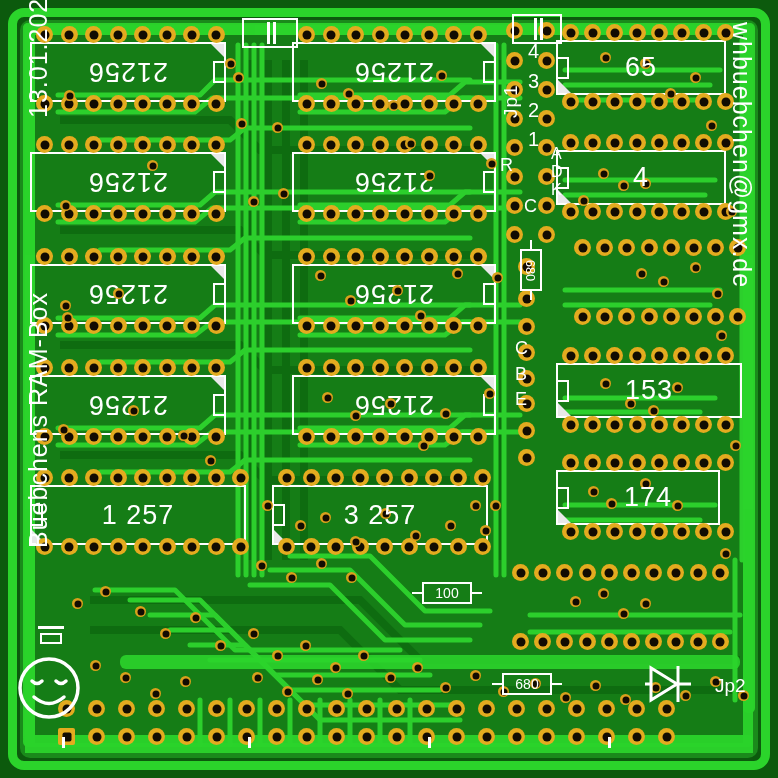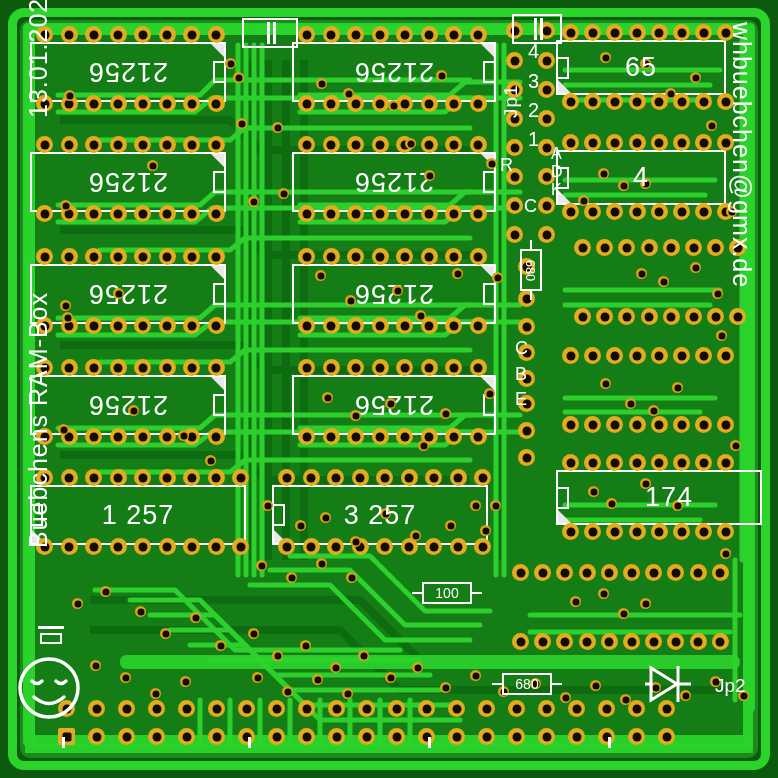--- a/index.html
+++ b/index.html
@@ -320,21 +320,26 @@
   <div class="ic" style="left:556px;top:40px;width:170px;height:55px;">
     <span class="notch"></span>
     <span class="corner"></span>
     <span class="lbl">65</span>
   </div>
   <div class="ic" style="left:556px;top:150px;width:170px;height:55px;">
     <span class="notch"></span>
     <span class="corner"></span>
     <span class="lbl">4</span>
   </div>
-  <div class="ic" style="left:556px;top:470px;width:206px;height:55px;padding-left:20px;">
+  <div class="ic" style="left:556px;top:363px;width:186px;height:55px;">
+    <span class="notch"></span>
+    <span class="corner"></span>
+    <span class="lbl">153</span>
+  </div>
+  <div class="ic" style="left:556px;top:470px;width:164px;height:55px;padding-left:20px;">
     <span class="notch"></span>
     <span class="corner"></span>
     <span class="lbl">174</span>
   </div>
 
   <div id="pads">
       <div class="pad big" style="left: 36px; top: 26px;"></div>
       <div class="pad big" style="left: 60.5px; top: 26px;"></div>
       <div class="pad big" style="left: 85px; top: 26px;"></div>
       <div class="pad big" style="left: 109.5px; top: 26px;"></div>

